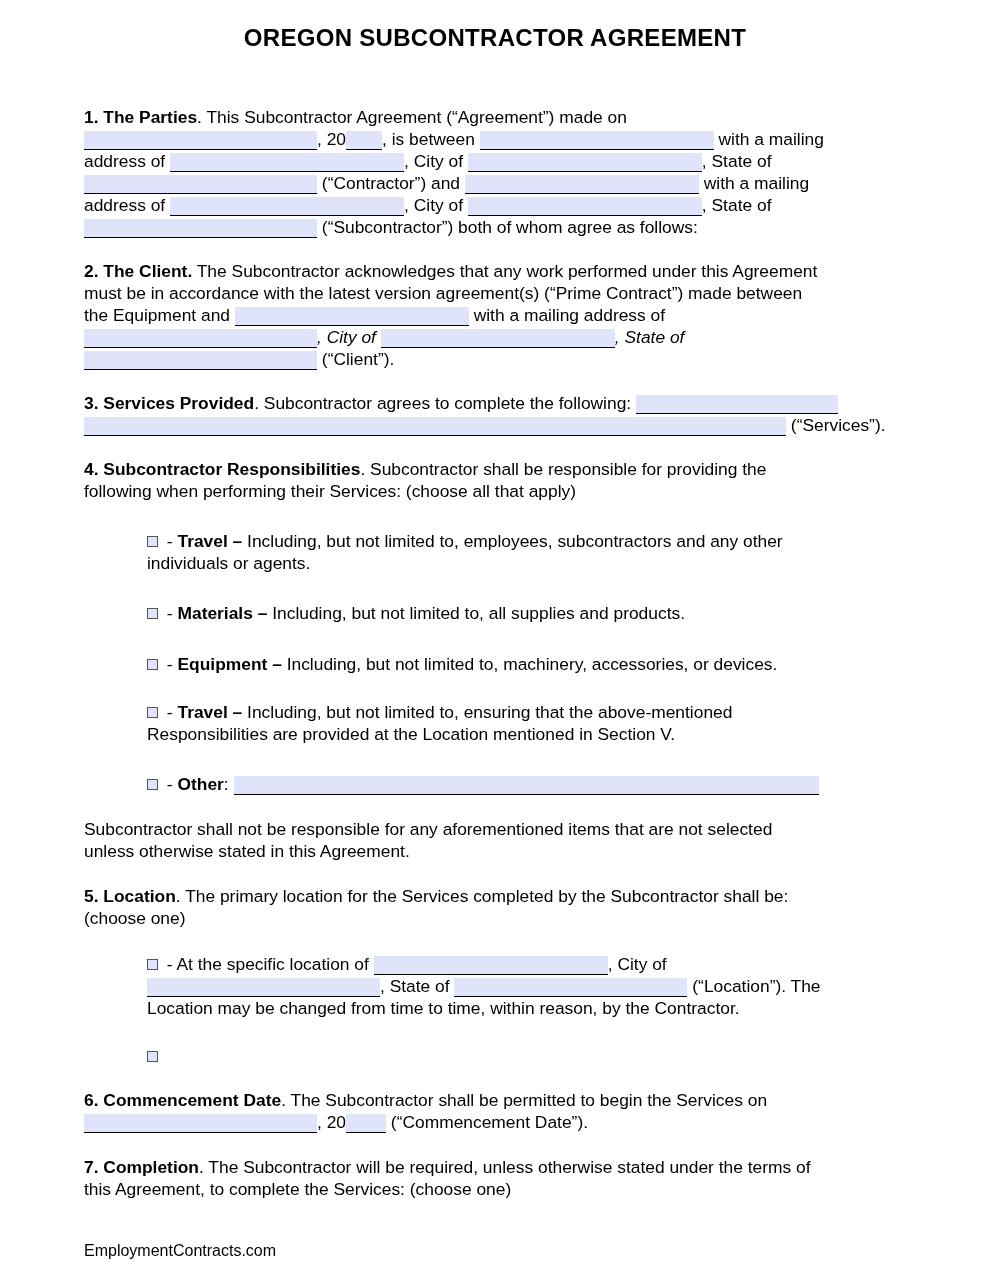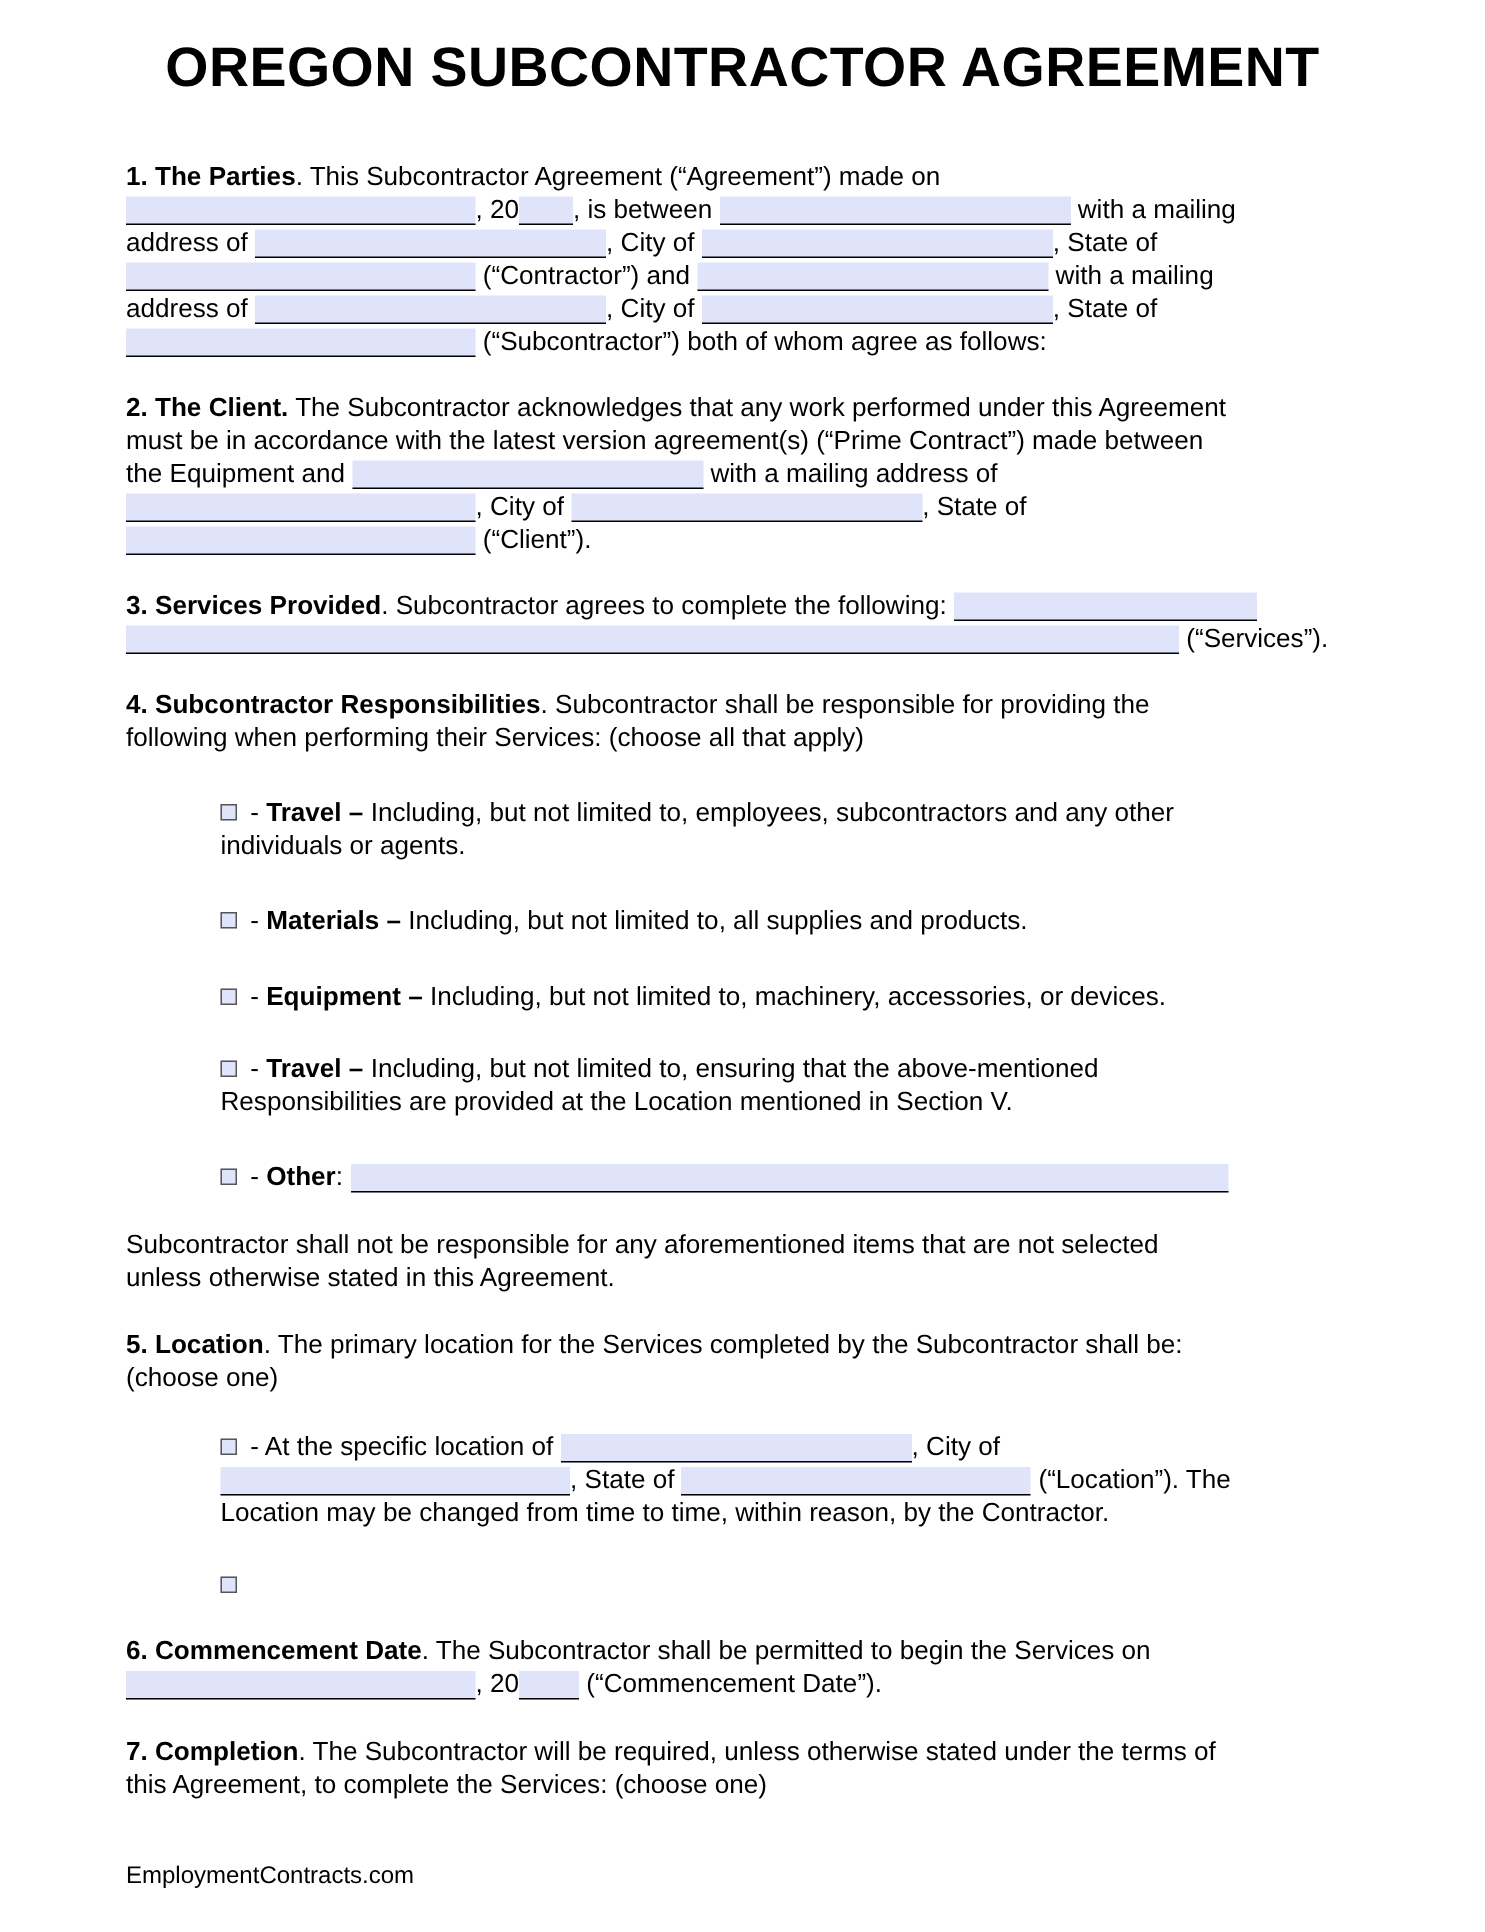--- a/index.html
+++ b/index.html
@@ -1,19 +1,19 @@
 <!DOCTYPE html>
 <html><head>
 <meta charset="utf-8">
 <style>
   html,body{margin:0;padding:0;background:#ffffff;}
   body{width:990px;height:1288px;position:relative;overflow:hidden;
        font-family:"Liberation Sans",sans-serif;color:#000;font-size:17.4px;}
   .title{position:absolute;left:0;width:990px;top:24px;text-align:center;
-         font-weight:bold;font-size:37px;letter-spacing:0.3px;}
+         font-weight:bold;font-size:24px;letter-spacing:0.3px;}
   .ln{position:absolute;white-space:nowrap;line-height:22px;height:22px;}
   .b{font-weight:bold;margin-top:20px;}
   .f{display:inline-block;background:#dfe4fb;border-bottom:1.6px solid #000;
      height:19px;vertical-align:-5px;box-sizing:border-box;}
   .cb{display:inline-block;width:11px;height:11px;border:1px solid #555;
       background:#dfe4fb;vertical-align:0px;margin-right:4px;box-sizing:border-box;}
   .footer-left{position:absolute;left:84px;top:1242px;font-size:16px;}
   .footer-right{position:absolute;right:60px;top:1325px;font-size:16px;}
 </style>
 </head>
@@ -52,21 +52,21 @@
 
 <div class="ln" style="left:84px;top:260px;">
   <span class="b">2. The Client.</span><span> The Subcontractor acknowledges that any work performed under this Agreement</span>
 </div>
 <div class="ln" style="left:84px;top:282px;">must be in accordance with the latest version agreement(s) (“Prime Contract”) made between</div>
 <div class="ln" style="left:84px;top:304px;">
   <span>the Equipment and</span>
   <span class="f" style="width:234px"></span>
   <span>with a mailing address of</span>
 </div>
-<div class="ln" style="left:84px;top:326px;">
+<div class="ln" style="left:84px;top:326px;font-style:italic;">
   <span class="f" style="width:233px"></span><span>, City of</span>
   <span class="f" style="width:234px"></span><span>, State of</span>
 </div>
 <div class="ln" style="left:84px;top:348px;">
   <span class="f" style="width:233px"></span>
   <span>(“Client”).</span>
 </div>
 
 <div class="ln" style="left:84px;top:392px;">
   <span class="b">3. Services Provided</span><span>. Subcontractor agrees to complete the following:</span>

